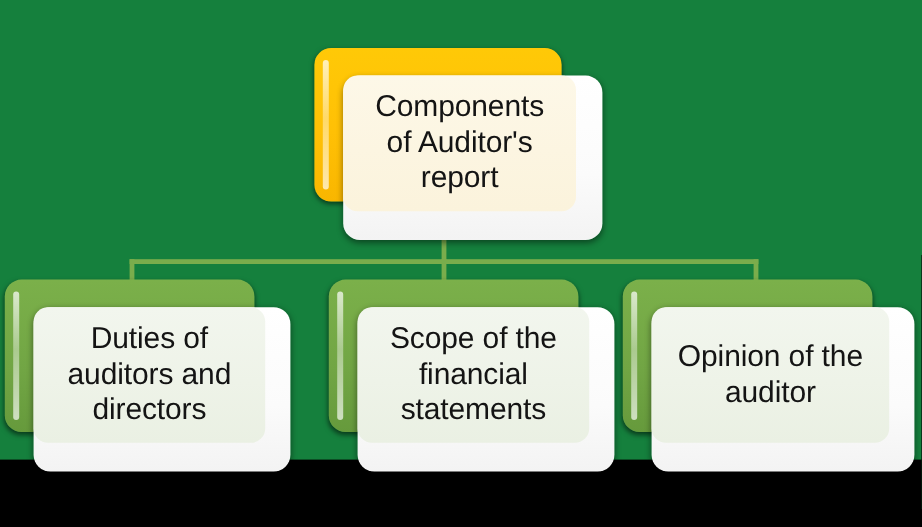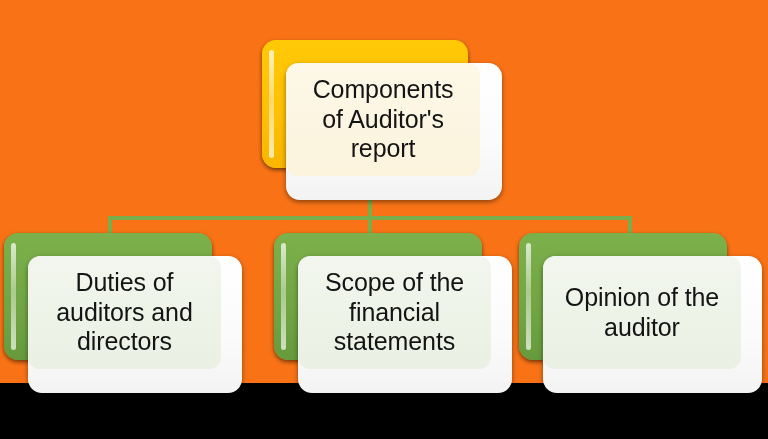--- a/index.html
+++ b/index.html
@@ -11,21 +11,21 @@
     width: 768px;
     height: 439px;
     overflow: hidden;
     font-family: "Liberation Sans", "DejaVu Sans", sans-serif;
   }
 
   #canvas {
     position: relative;
     width: 768px;
     height: 383px;
-    background: #f97316;
+    background: #15803d;
   }
 
   
   .conn {
     position: absolute;
     background: #7aad4c;
   }
   .conn-v-top   { left: 368px; top: 196px;  width: 4px;  height: 24px; }
   .conn-h       { left: 108px; top: 216px;  width: 524px; height: 4px; }
   .conn-v-left  { left: 108px; top: 216px;  width: 4px;  height: 26px; }

